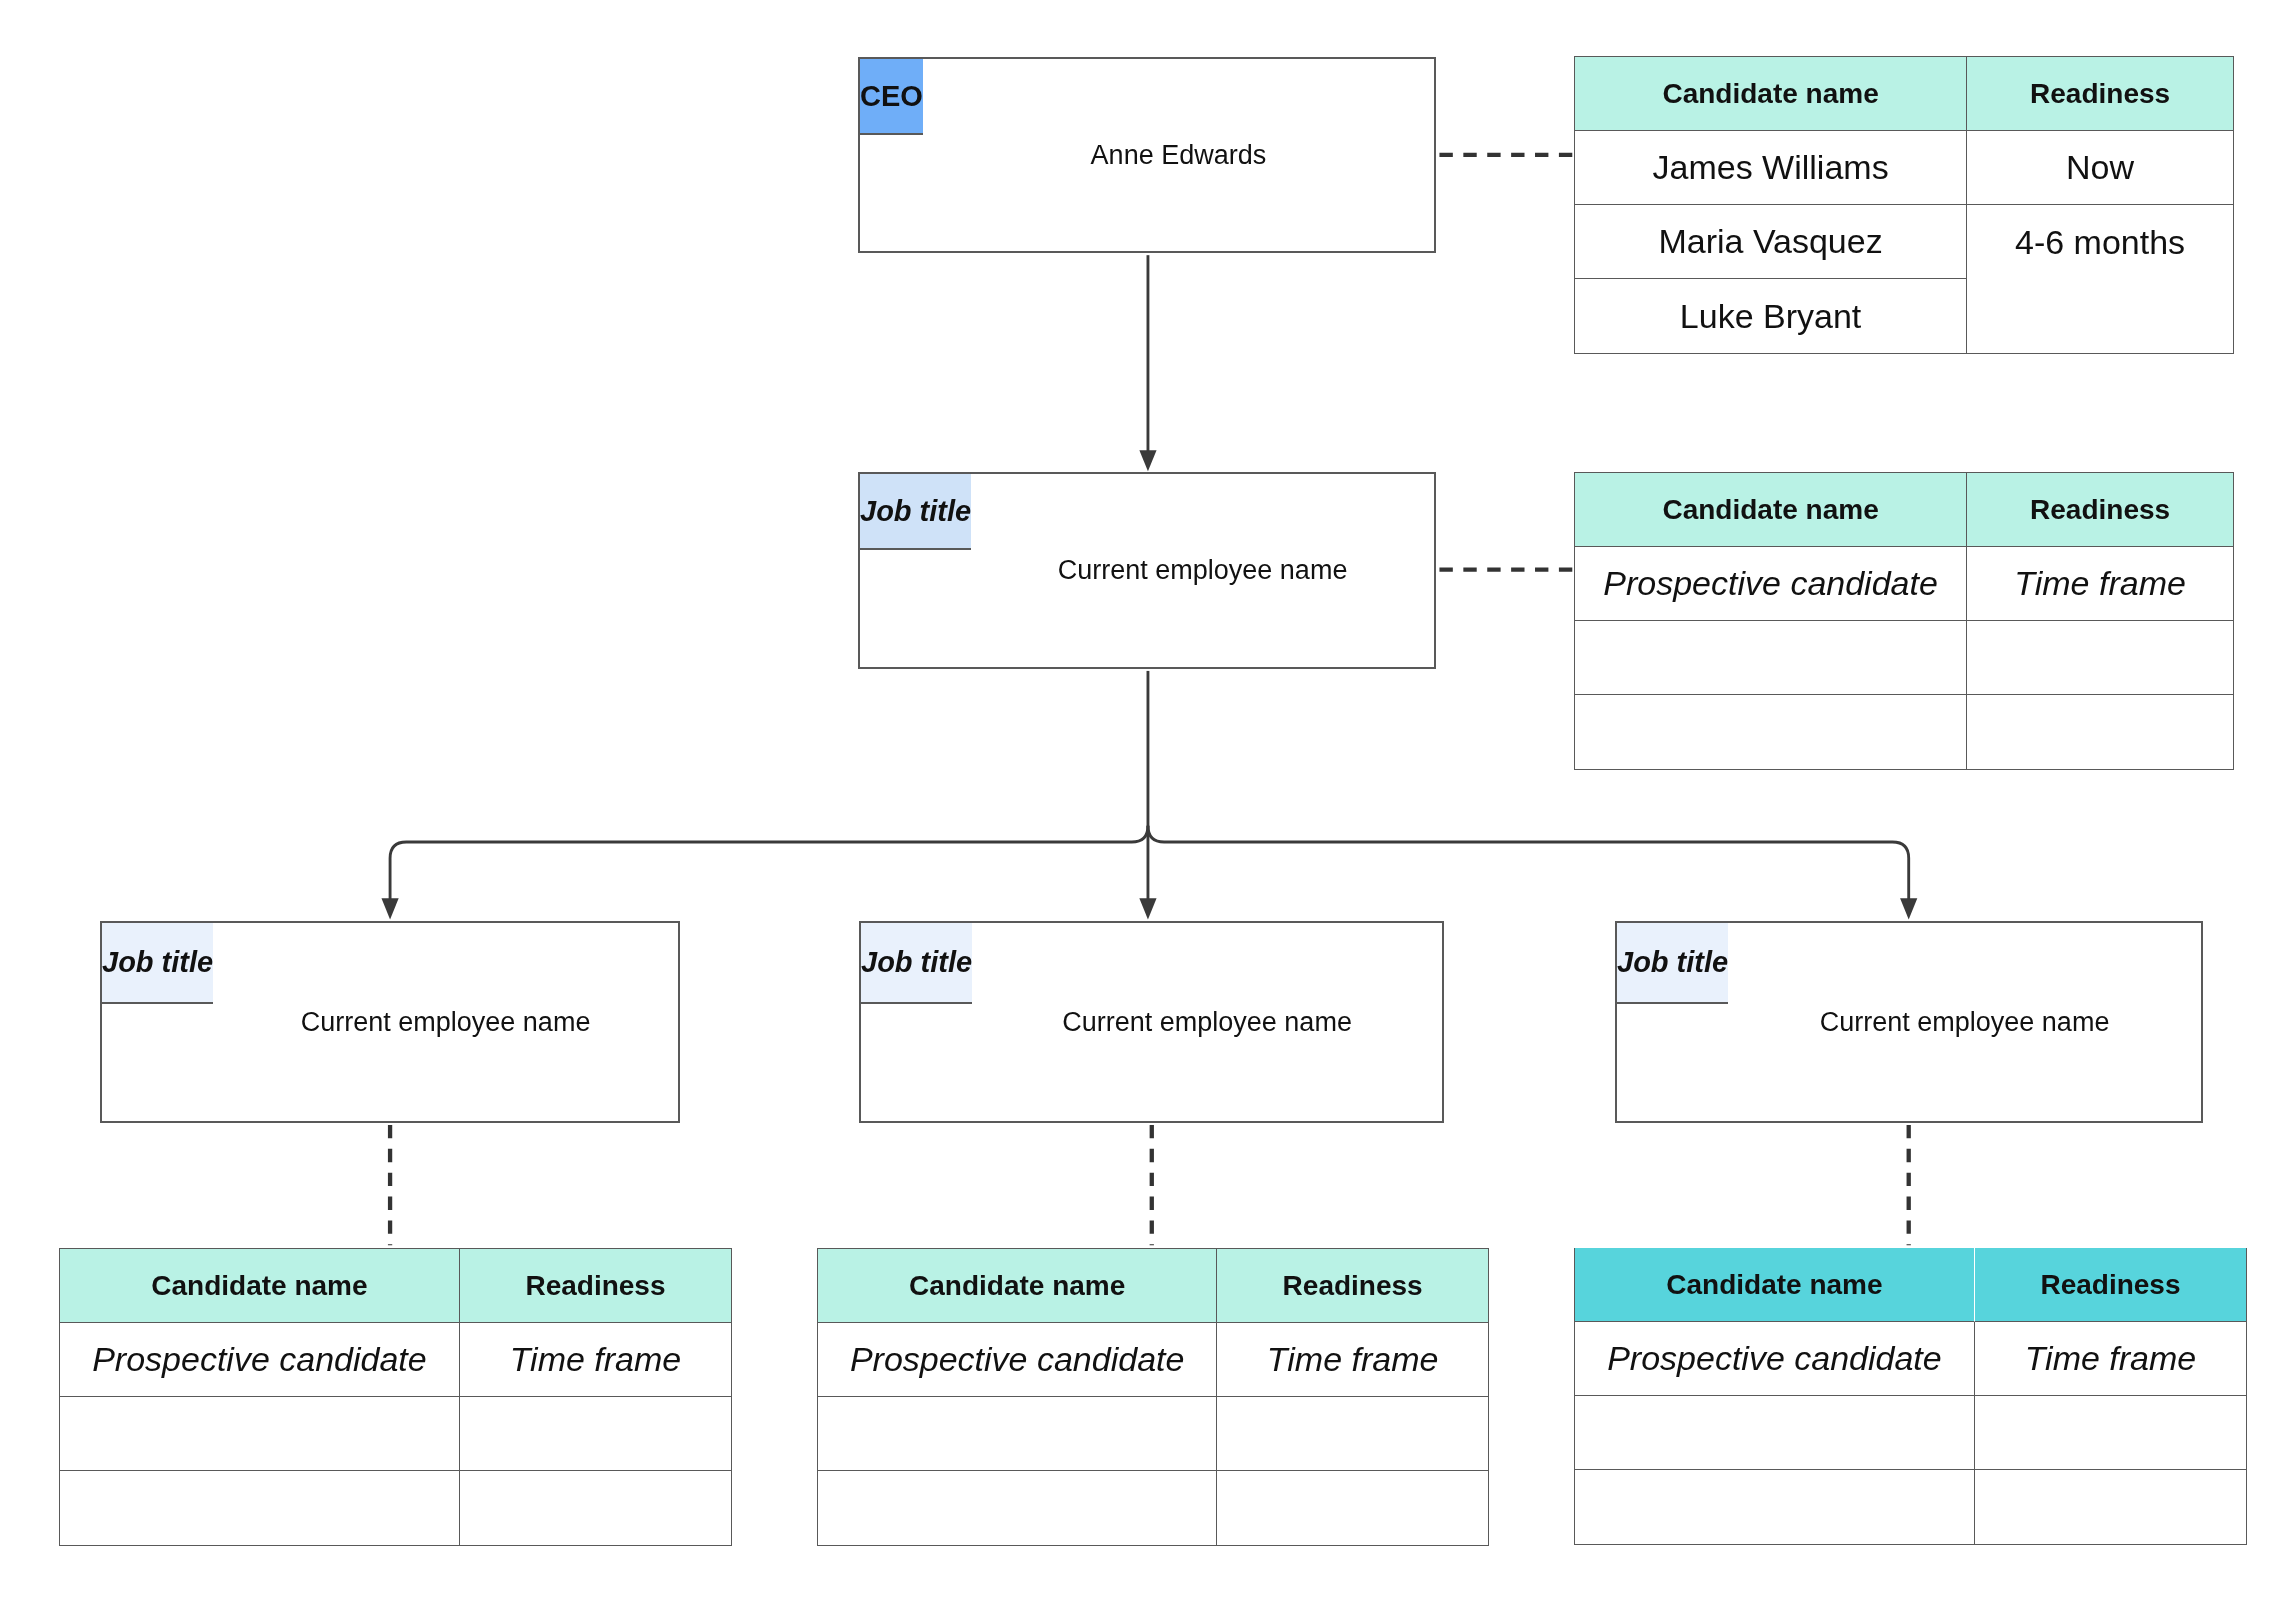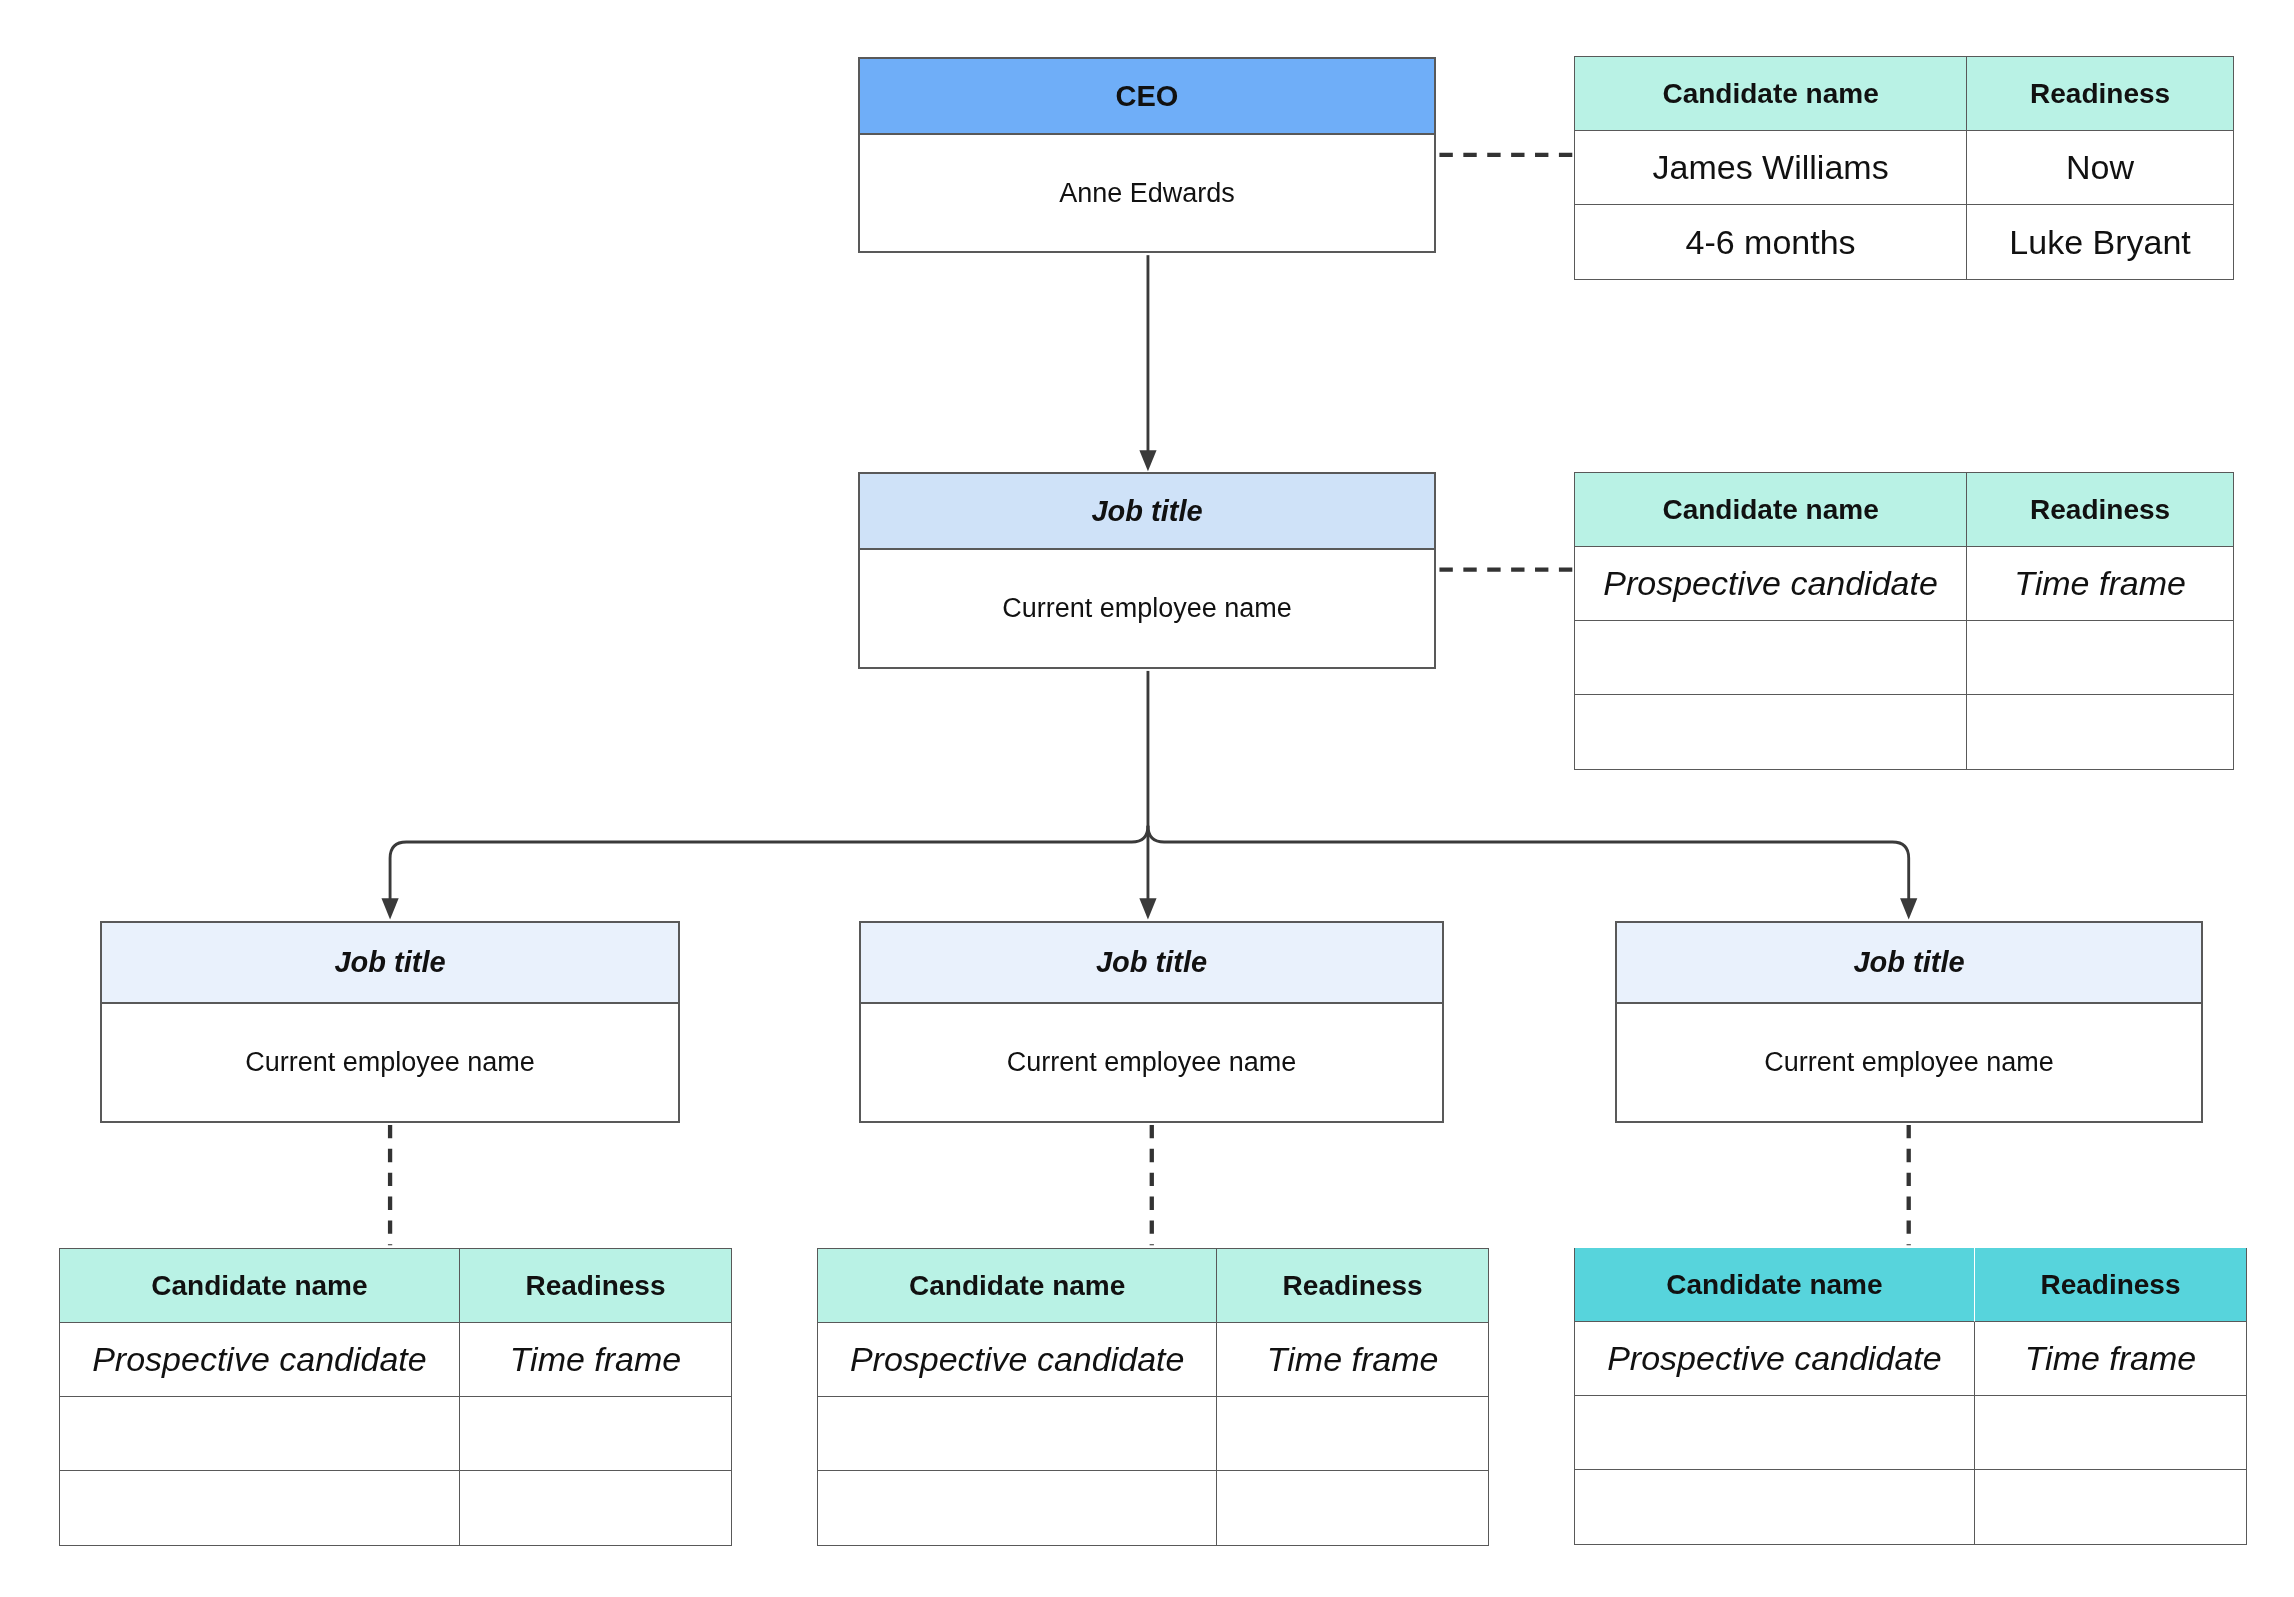--- a/index.html
+++ b/index.html
@@ -18,21 +18,21 @@
     width: 2294px; height: 1597px;
   }
 
   
   .node {
     position: absolute;
     background: #ffffff;
     border: 2.4px solid #595959;
     box-sizing: border-box;
     display: flex;
-    flex-direction: column;
+    flex-direction: row;
   }
   .node-hdr {
     border-bottom: 2.4px solid #595959;
     display: flex;
     align-items: center;
     justify-content: center;
     font-weight: 700;
     font-size: 29px;
     flex: 0 0 auto;
     box-sizing: border-box;
@@ -135,20 +135,21 @@
   <div class="node rpt" style="left:1615px; top:921px; width:588px; height:202px;">
     <div class="node-hdr">Job title</div>
     <div class="node-body">Current employee name</div>
   </div>
 
   <div class="tbl" style="left:1574px; top:56px; width:660px;">
     <div class="c hd">Candidate name</div>
     <div class="c hd">Readiness</div>
     <div class="c">James Williams</div>
     <div class="c">Now</div>
+    <div class="c">Maria Vasquez</div>
     <div class="c">4-6 months</div>
     <div class="c">Luke Bryant</div>
   </div>
 
   <div class="tbl" style="left:1574px; top:472px; width:660px;">
     <div class="c hd">Candidate name</div>
     <div class="c hd">Readiness</div>
     <div class="c ph">Prospective candidate</div>
     <div class="c ph">Time frame</div>
     <div class="c"></div>

